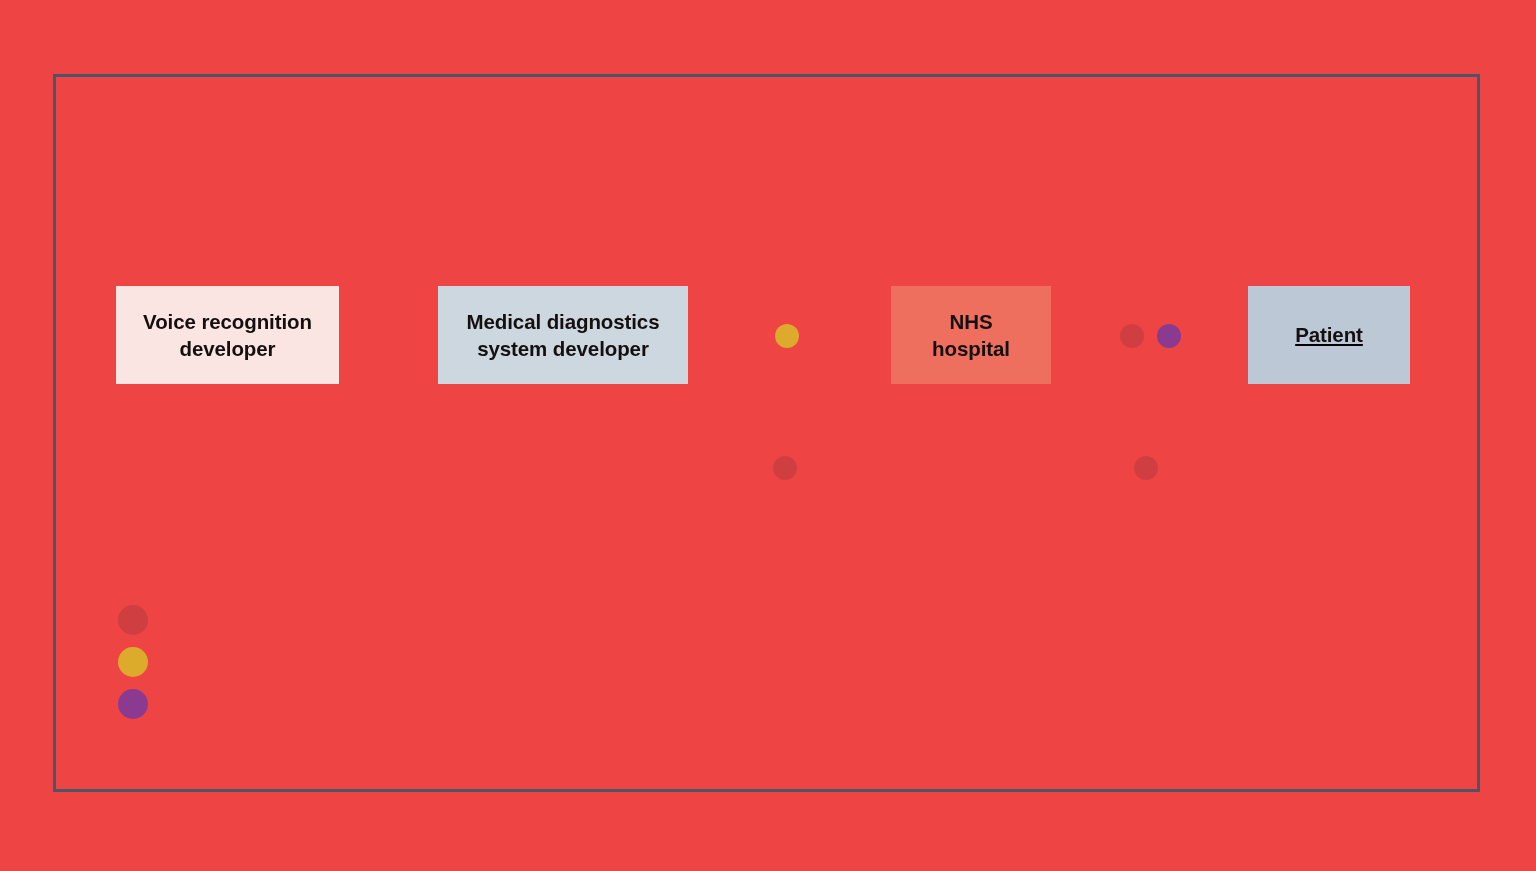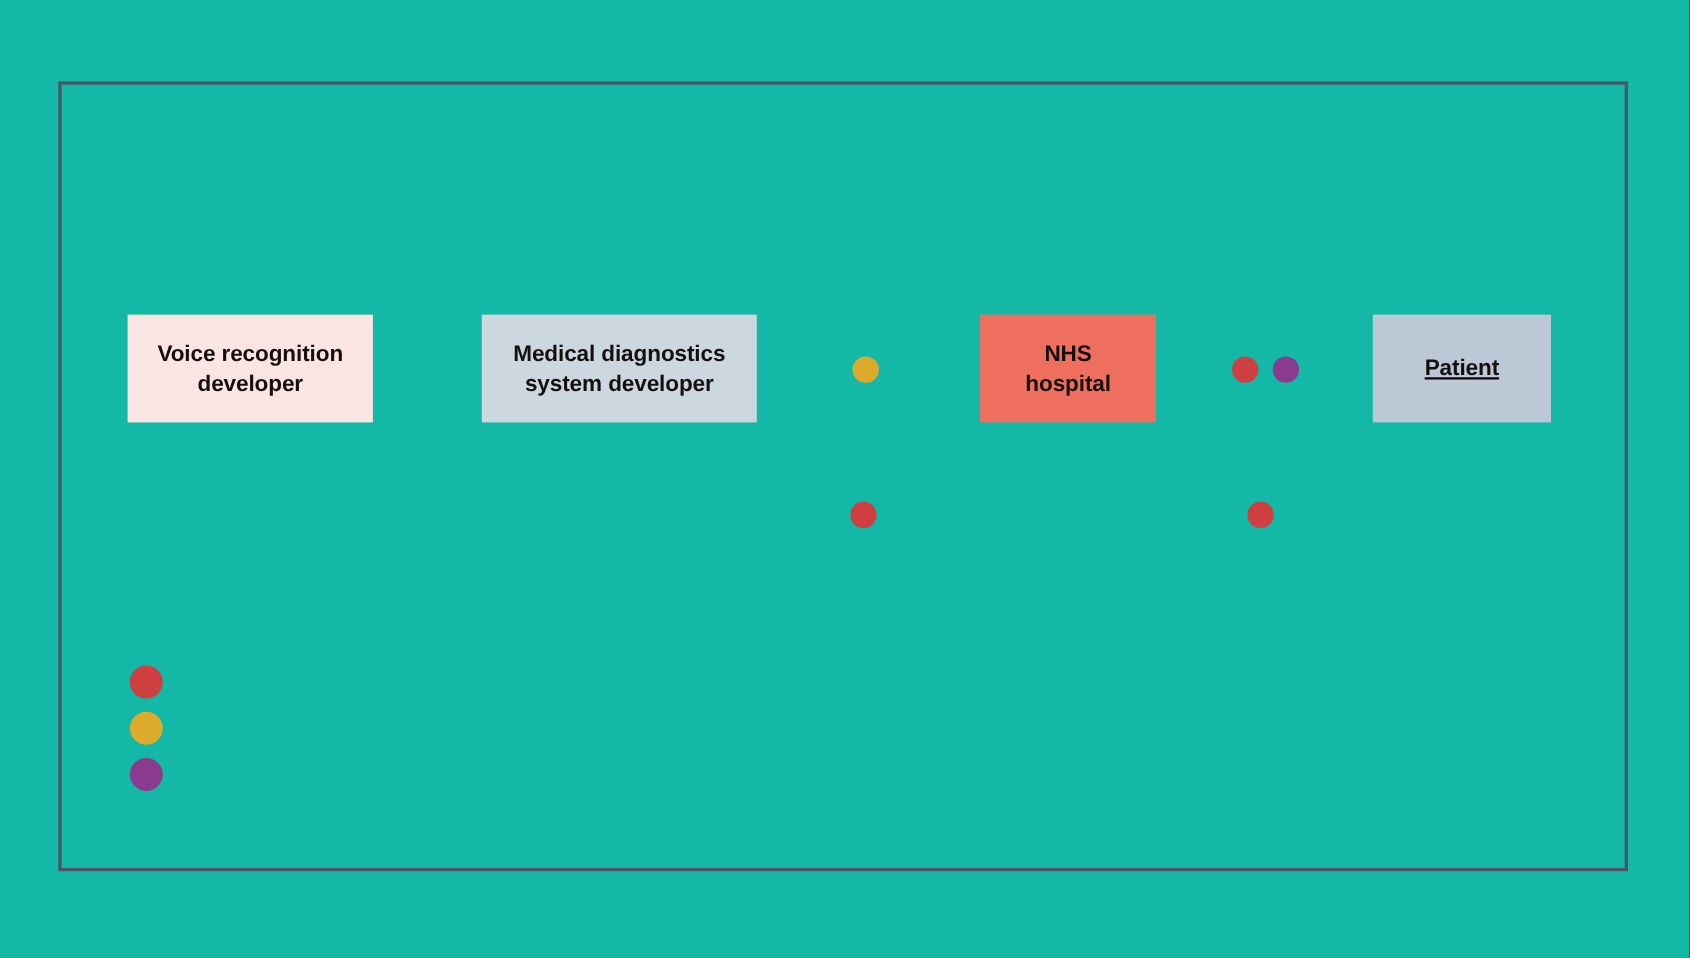--- a/index.html
+++ b/index.html
@@ -9,21 +9,21 @@
     background: #000000;
   }
   body {
     font-family: "Liberation Sans", sans-serif;
     -webkit-font-smoothing: antialiased;
   }
   #canvas {
     position: relative;
     width: 1536px;
     height: 871px;
-    background: #14b8a6;
+    background: #ef4444;
     overflow: hidden;
   }
 
   
   #diagram-frame {
     position: absolute;
     left: 53px;
     top: 74px;
     width: 1427px;
     height: 718px;

